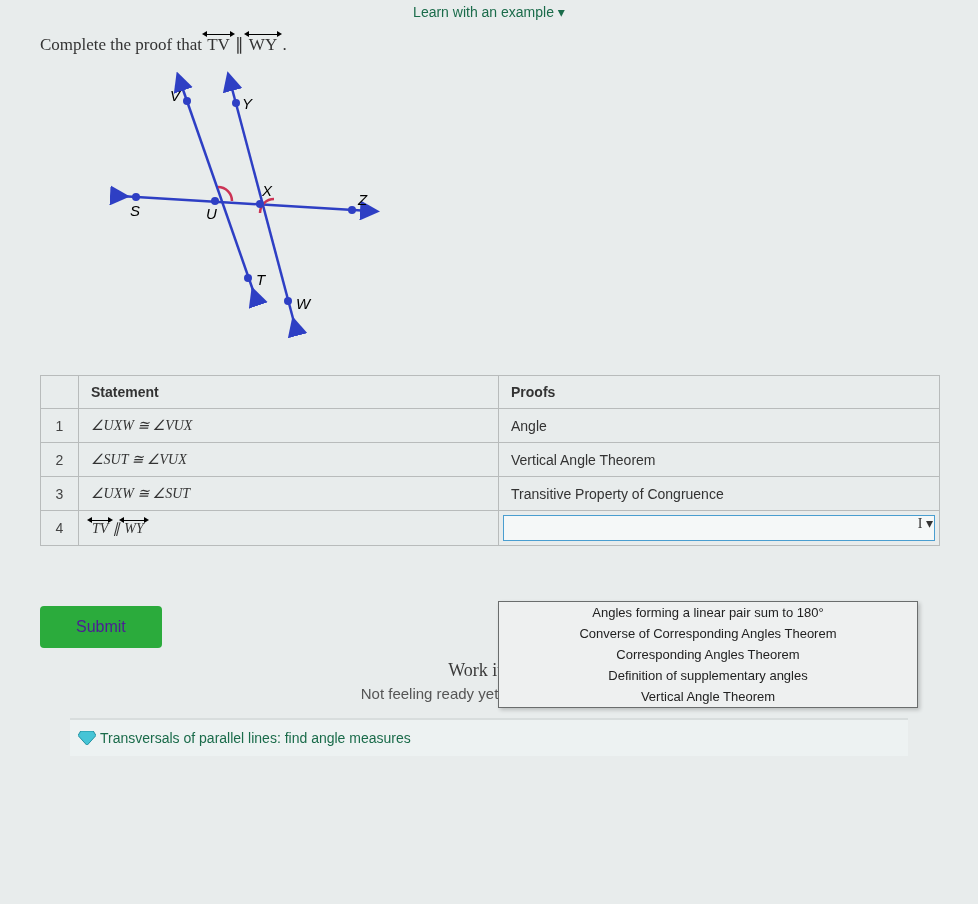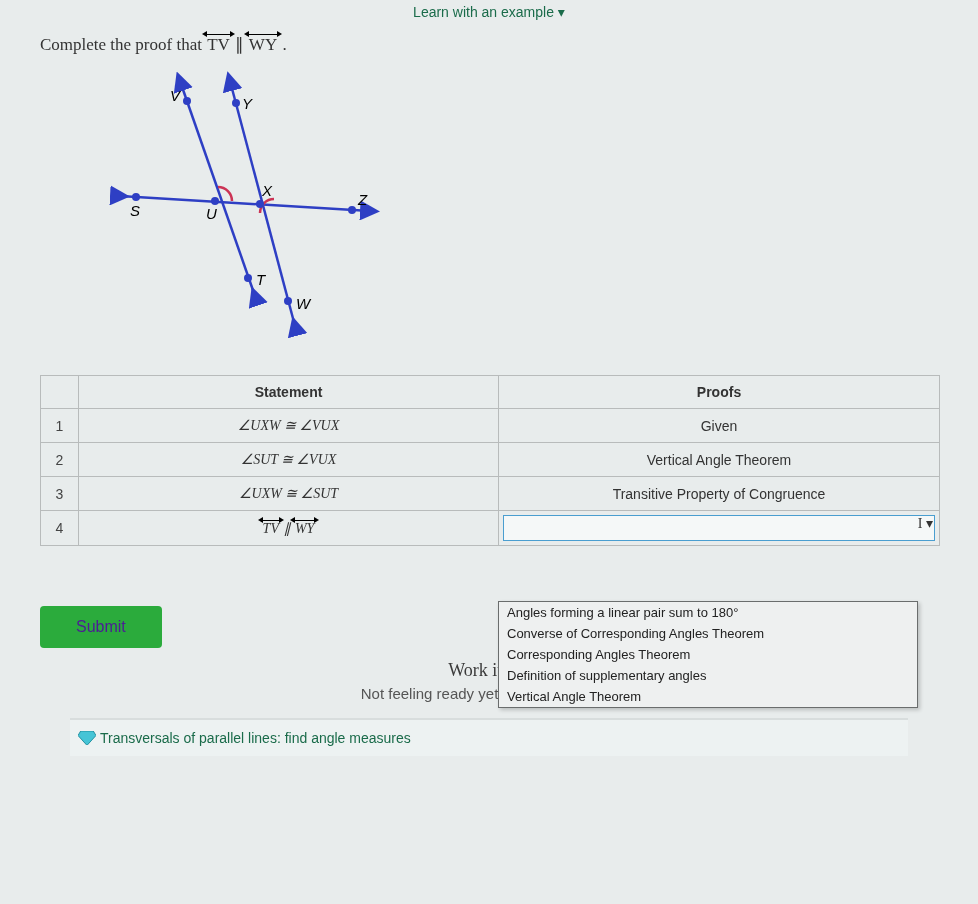--- a/index.html
+++ b/index.html
@@ -47,21 +47,21 @@
   table.proof {
     border-collapse: collapse;
     width: 900px;
     font-size: 14px;
     color: #333;
     background: #e8ecec;
   }
   table.proof th, table.proof td {
     border: 1px solid #b8bbbb;
     padding: 8px 12px;
-    text-align: center;
+    text-align: left;
     vertical-align: middle;
   }
   table.proof th { font-weight: bold; background:#e8ecec;}
   table.proof td.num { width:38px; text-align:center; color:#444;}
   table.proof td.stmt { width:420px; font-style: italic; font-family: Georgia, serif;}
   .reason-select {
     width: 100%;
     border: 1px solid #4a9ed0;
     padding: 4px 6px;
     background: #f5f8f8;
@@ -72,21 +72,21 @@
     position: absolute;
     left: 498px;
     top: 601px;
     width: 420px;
     border: 1px solid #6a6d6d;
     background: #eef0f0;
     font-size: 13px;
     color: #222;
     box-shadow: 2px 2px 4px rgba(0,0,0,0.2);
   }
-  .dropdown-open div { padding: 3px 8px;}
+  .dropdown-open div { padding: 3px 8px; text-align: center;}
   .submit-btn {
     margin: 60px 0 0 0;
     background: #2bab3c;
     color: #4c1d95;
     border: none;
     border-radius: 4px;
     padding: 12px 36px;
     font-size: 16px;
     cursor: pointer;
   }
@@ -174,21 +174,21 @@
   <table class="proof">
     <tbody>
         <tr>
       <th class="num"></th>
       <th>Statement</th>
       <th>Proofs</th>
     </tr>
     <tr>
       <td class="num">1</td>
       <td class="stmt"><span class="stmt-text">∠UXW ≅ ∠VUX</span></td>
-      <td>Given</td>
+      <td>Angle</td>
     </tr>
     <tr>
       <td class="num">2</td>
       <td class="stmt"><span class="stmt-text">∠SUT ≅ ∠VUX</span></td>
       <td>Vertical Angle Theorem</td>
     </tr>
     <tr>
       <td class="num">3</td>
       <td class="stmt"><span class="stmt-text">∠UXW ≅ ∠SUT</span></td>
       <td>Transitive Property of Congruence</td>

